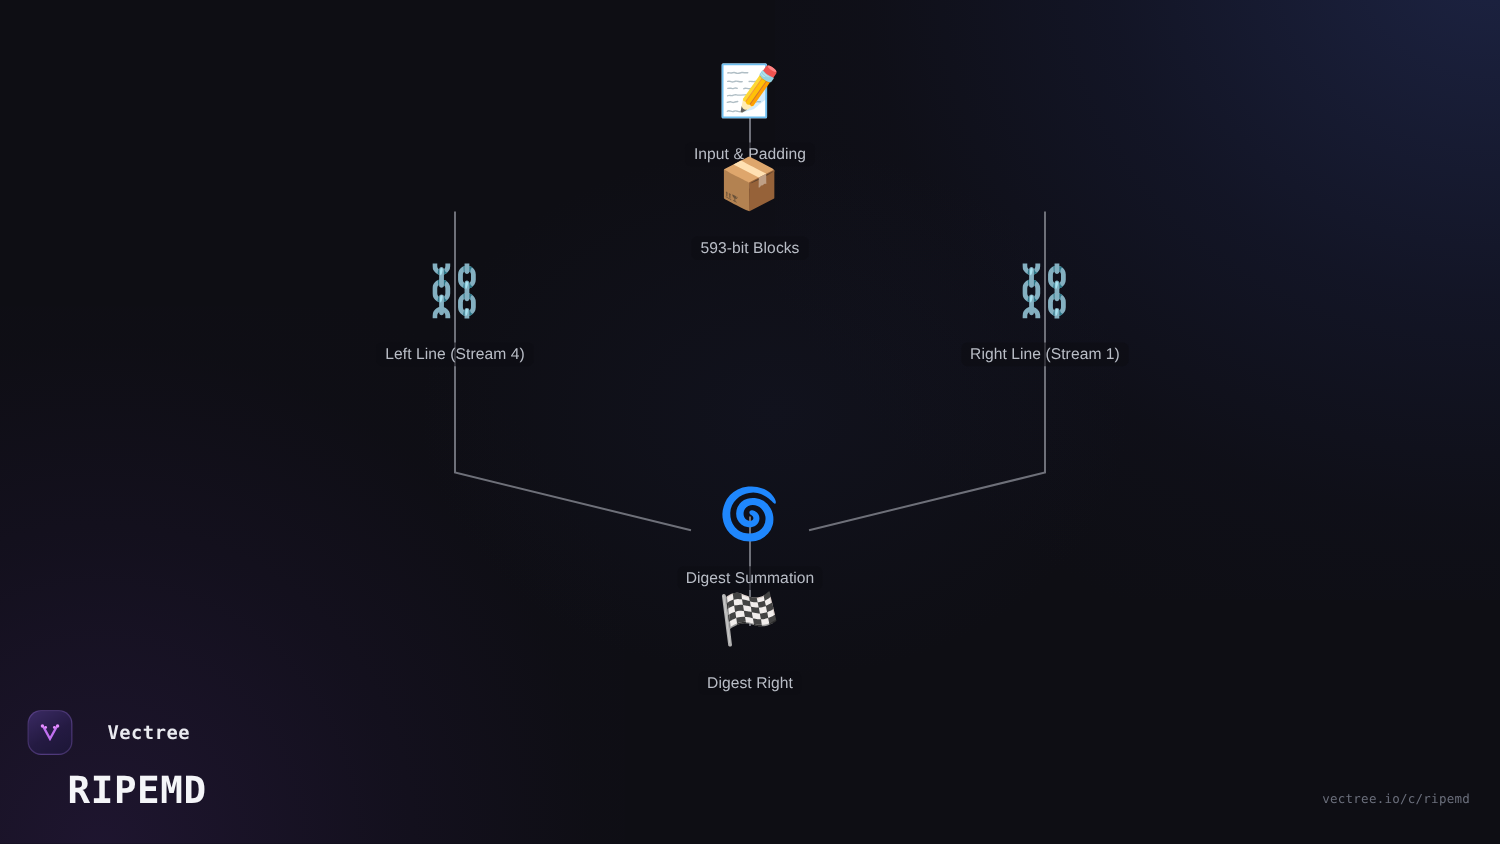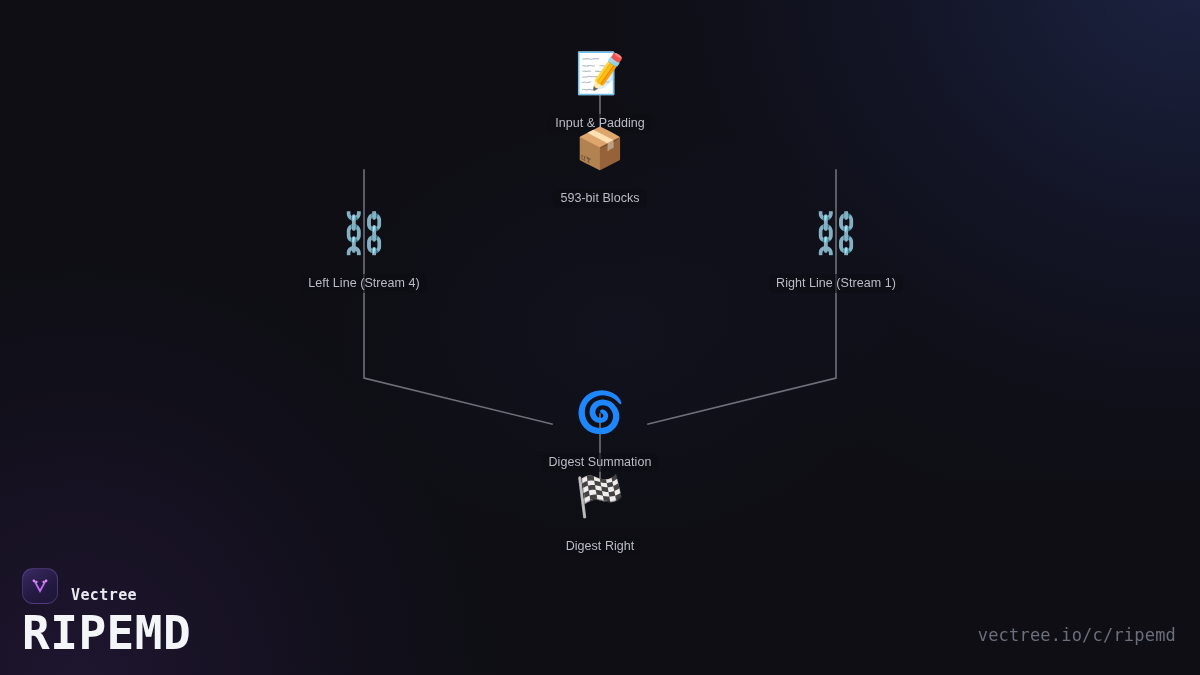--- a/index.html
+++ b/index.html
@@ -102,22 +102,22 @@
 
   
   .brand {
     position: absolute;
     left: 22px;
     bottom: 22px;
     z-index: 5;
   }
   .brand-row {
     display: flex;
-    align-items: flex-end;
-    gap: 13px;
+    align-items: center;
+    gap: 28px;
   }
   .brand-logo {
     width: 36px;
     height: 36px;
     border-radius: 11px;
     background: linear-gradient(150deg, #3a2a63 0%, #241a42 55%, #1c1636 100%);
     border: 1px solid rgba(150,110,210,0.30);
     display: flex;
     align-items: center;
     justify-content: center;
@@ -126,34 +126,35 @@
   .brand-name {
     font-family: "DejaVu Sans Mono", "Liberation Mono", monospace;
     font-size: 15px;
     font-weight: 700;
     color: #e9eaf0;
     letter-spacing: 0.4px;
   }
   .brand-title {
     margin-top: 9px;
     font-family: "DejaVu Sans Mono", "Liberation Mono", monospace;
-    font-size: 46px;
+    font-size: 30px;
     font-weight: 700;
     color: #f4f5f8;
     letter-spacing: 0.5px;
     line-height: 40px;
+    margin-left: 32px;
   }
 
   .url {
     position: absolute;
     right: 24px;
     bottom: 30px;
     z-index: 5;
     font-family: "DejaVu Sans Mono", "Liberation Mono", monospace;
-    font-size: 17px;
+    font-size: 10px;
     color: #6b6f7c;
     letter-spacing: 0.2px;
   }
 </style>
 </head>
 <body>
 
 <div class="bg-glow tr"></div>
 <div class="bg-glow bl"></div>
 <div class="bg-glow center"></div>

